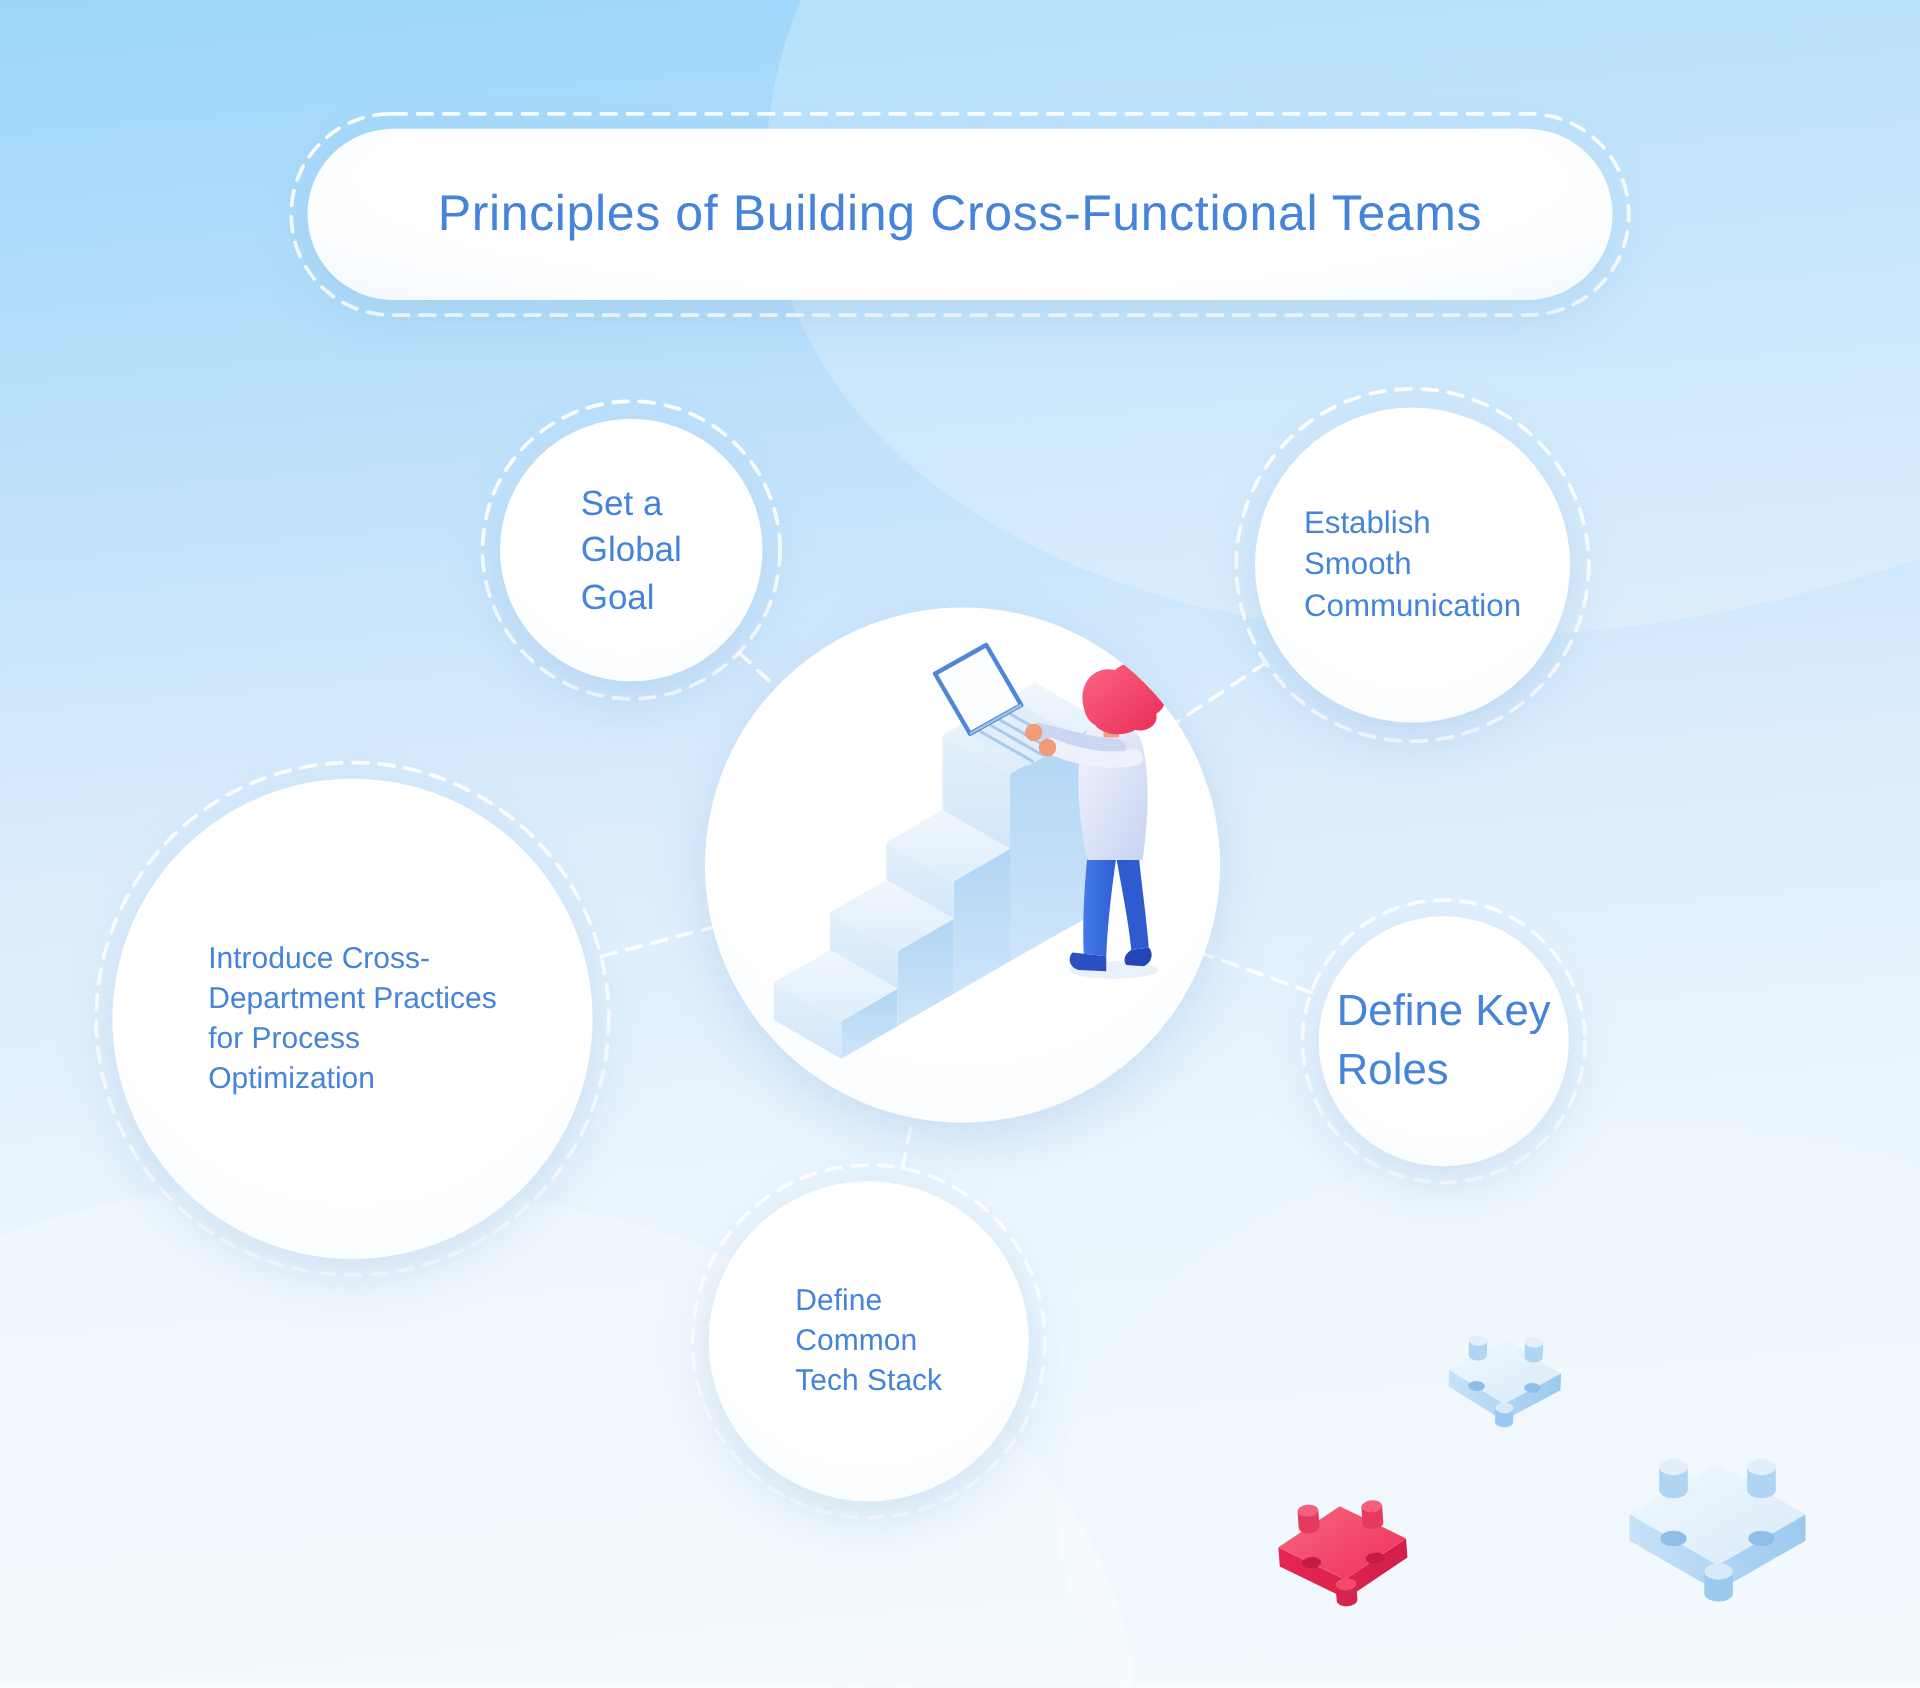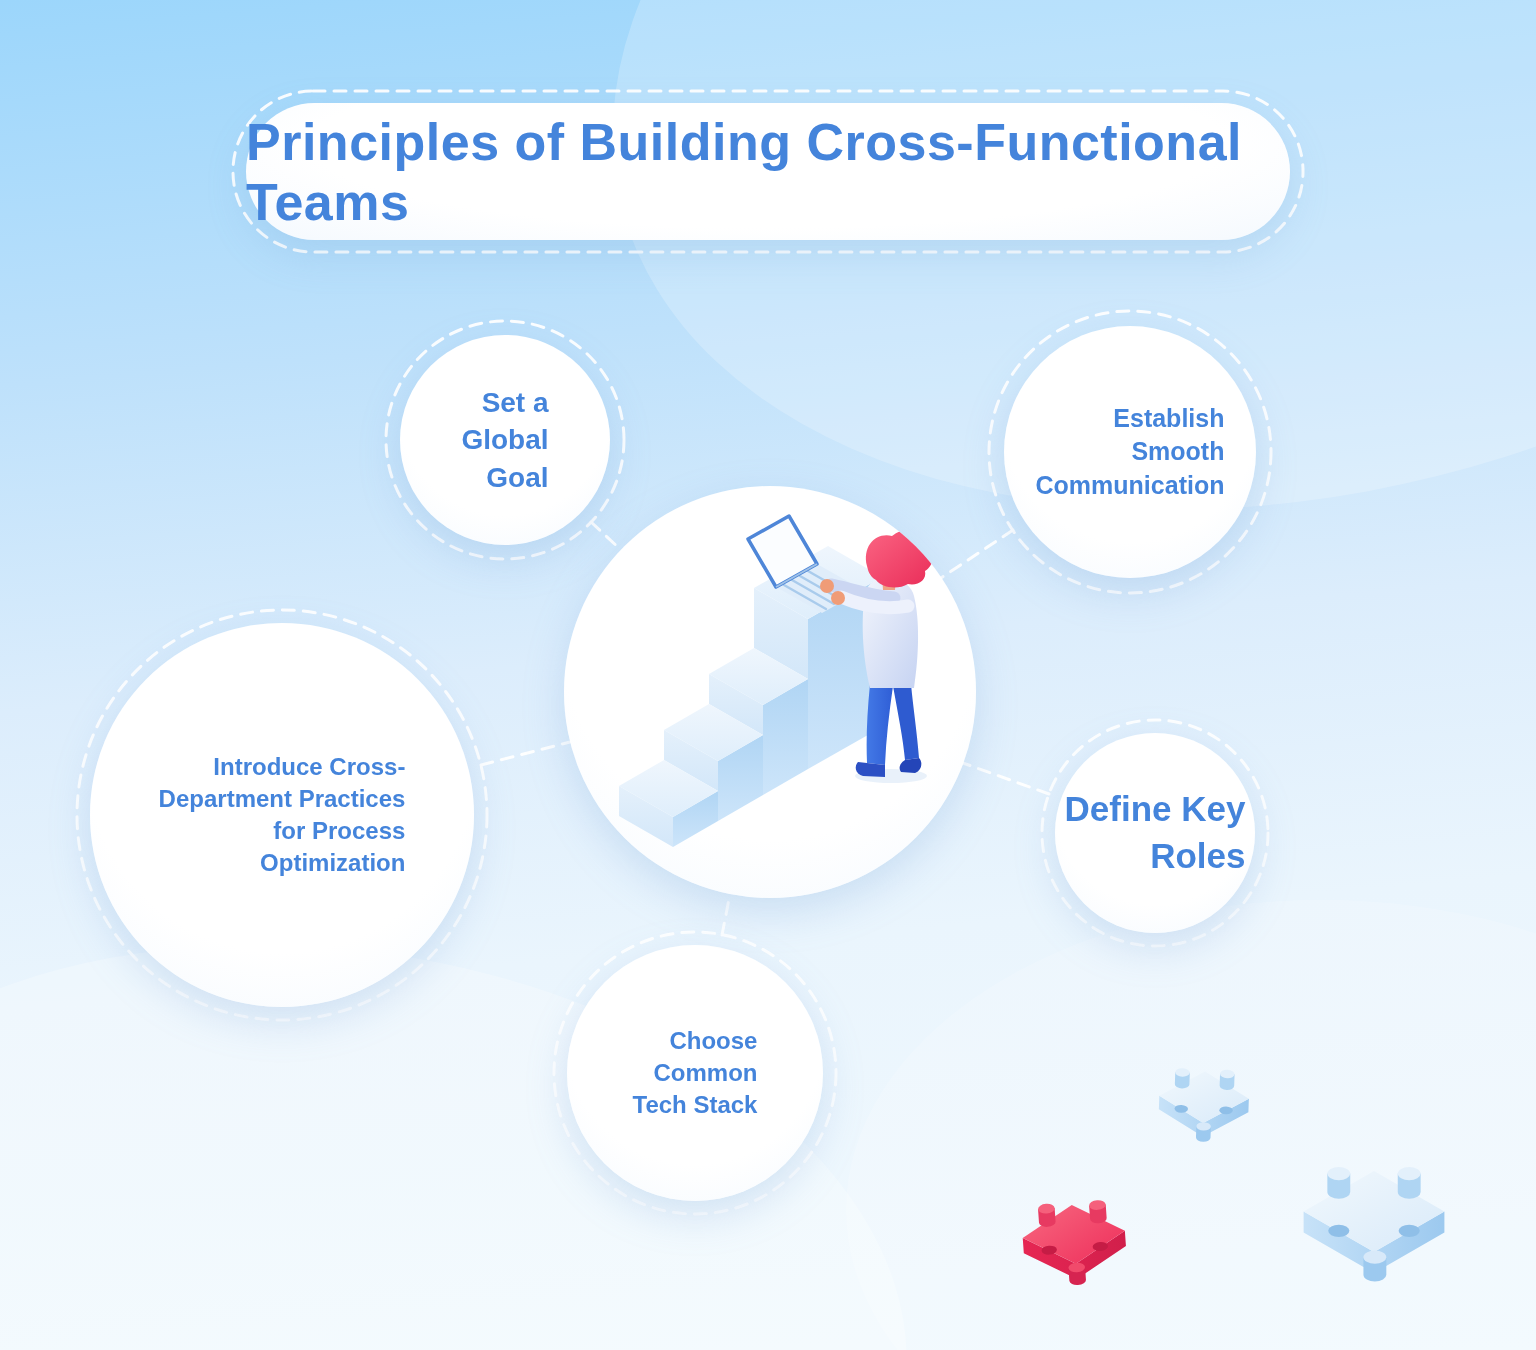--- a/index.html
+++ b/index.html
@@ -8,25 +8,25 @@
     background:linear-gradient(175deg,#9CD6FB 0%,#BEE1FB 26%,#DCEDFC 48%,#EAF5FD 68%,#F1F9FE 100%);}
   .blob{position:absolute;border-radius:50%;pointer-events:none;}
   .blob-1{top:-430px;left:600px;width:1450px;height:920px;background:rgba(255,255,255,.22);transform:rotate(-14deg);}
   .blob-2{bottom:-320px;left:-240px;width:1150px;height:720px;background:rgba(255,255,255,.26);transform:rotate(8deg);}
   .blob-3{right:-260px;bottom:-170px;width:950px;height:620px;background:rgba(255,255,255,.18);}
   .dash-layer{position:absolute;inset:0;}
   .dash-layer *{fill:none;stroke:rgba(255,255,255,.95);stroke-width:3;stroke-linecap:round;stroke-dasharray:12 9;}
   .pill{position:absolute;left:246px;top:103px;width:1044px;height:137px;border-radius:69px;
     background:radial-gradient(ellipse at 50% 30%,#ffffff 62%,#F4F9FE 100%);
     box-shadow:0 14px 38px rgba(125,170,220,.25);display:flex;align-items:center;justify-content:center;}
-  .pill h1{margin:0;font-size:52px;font-weight:700;color:#4484DB;letter-spacing:.5px;}
+  .pill h1{margin:0;font-size:40px;font-weight:400;color:#4484DB;letter-spacing:.5px;}
   .bubble{position:absolute;border-radius:50%;
     background:radial-gradient(circle at 50% 35%,#ffffff 62%,#F4F9FE 100%);
     box-shadow:0 14px 40px rgba(125,170,220,.28);
-    display:flex;align-items:center;justify-content:center;text-align:right;font-weight:bold;}
+    display:flex;align-items:center;justify-content:center;text-align:left;}
   .bubble span{color:#4484DB;font-size:24px;line-height:1.33;white-space:pre-line;}
   .b-goal{left:400px;top:335px;width:210px;height:210px;}
   .b-goal span{font-size:28px;}
   .b-comm{left:1004px;top:326px;width:252px;height:252px;}
   .b-comm span{font-size:25px;}
   .b-practices{left:90px;top:623px;width:384px;height:384px;}
   .b-roles{left:1055px;top:733px;width:200px;height:200px;}
   .b-roles span{font-size:35px;}
   .b-tech{left:567px;top:945px;width:256px;height:256px;}
   .b-center{left:564px;top:486px;width:412px;height:412px;overflow:hidden;}
@@ -128,21 +128,21 @@
     <span>Introduce Cross-
 Department Practices
 for Process
 Optimization</span>
   </div>
   <div class="bubble b-roles">
     <span>Define Key
 Roles</span>
   </div>
   <div class="bubble b-tech">
-    <span>Choose
+    <span>Define
 Common
 Tech Stack</span>
   </div>
 
   <div class="bubble b-center">
     <svg viewBox="0 0 412 412">
       <g>
 
         <polygon points="109,361 154,335 154,305 109,331" fill="url(#gRight)"></polygon>
         <polygon points="154,335 199,309 199,249 154,275" fill="url(#gRight)"></polygon>

